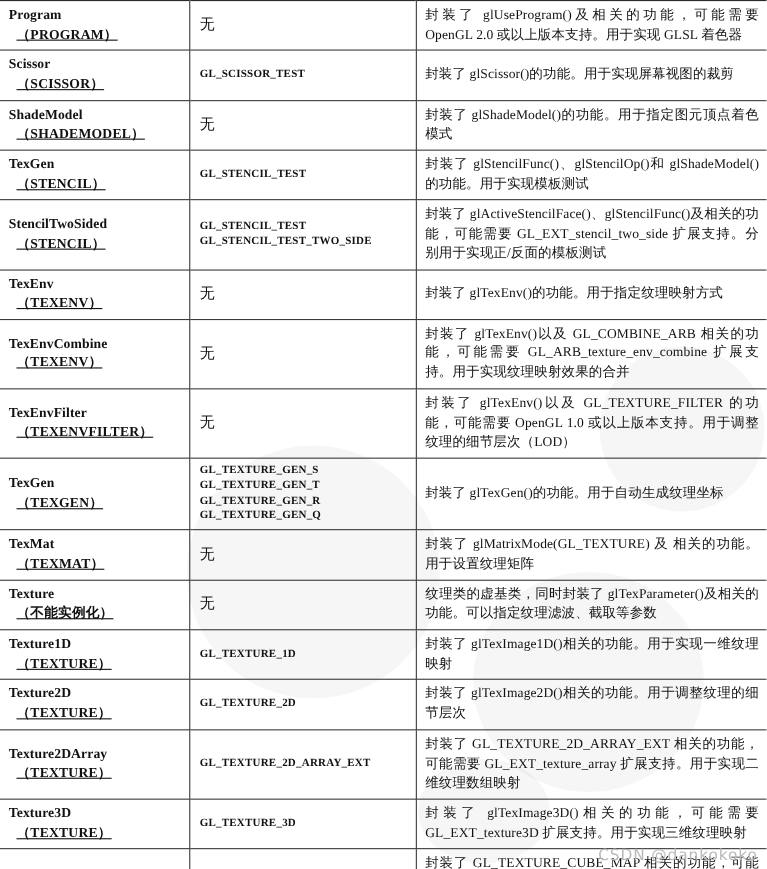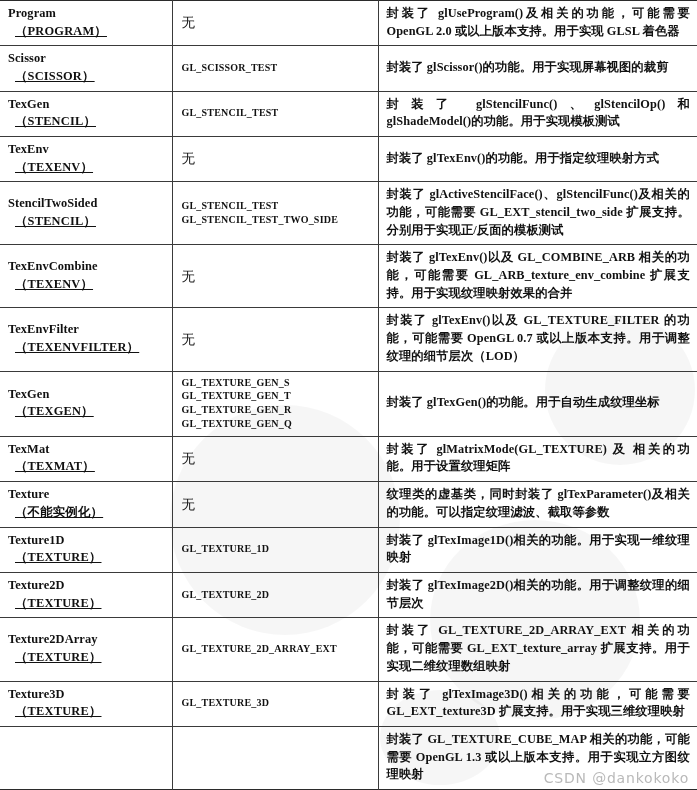--- a/index.html
+++ b/index.html
@@ -78,21 +78,21 @@
     font-weight: bold;
     letter-spacing: 0.2px;
   }
   .cell-const .line { display: block; white-space: nowrap; }
   .cell-const.none { font-family: "DejaVu Sans", sans-serif; font-weight: normal; font-size: 13.5px; }
 
   .cell-desc {
     padding: 4px 7px 5px 8px;
     font-size: 12.3px;
     line-height: 1.44;
-    font-weight: bold;
+    font-weight: normal;
     text-align: justify;
     text-justify: inter-ideograph;
     letter-spacing: 0.1px;
   }
 
   .csdn-mark {
     position: absolute;
     right: 8px;
     bottom: 4px;
     z-index: 3;
@@ -140,60 +140,73 @@
             <div class="cell-const">
               <span class="line">GL_SCISSOR_TEST</span>
             </div>
           </td>
           <td class="desc">
             <div class="cell-desc">封装了 glScissor()的功能。用于实现屏幕视图的裁剪</div>
           </td>
         </tr>
         <tr>
           <td class="name">
+            <div class="cell-name"><span>ShadeModel</span><span class="sub">（SHADEMODEL）</span></div>
+          </td>
+          <td class="const">
+            <div class="cell-const none">
+              <span class="line">无</span>
+            </div>
+          </td>
+          <td class="desc">
+            <div class="cell-desc">封装了 glShadeModel()的功能。用于指定图元顶点着色模式</div>
+          </td>
+        </tr>
+        <tr>
+          <td class="name">
             <div class="cell-name"><span>TexGen</span><span class="sub">（STENCIL）</span></div>
           </td>
           <td class="const">
             <div class="cell-const">
               <span class="line">GL_STENCIL_TEST</span>
             </div>
           </td>
           <td class="desc">
             <div class="cell-desc">封装了 glStencilFunc()、glStencilOp()和 glShadeModel()的功能。用于实现模板测试</div>
-          </td>
-        </tr>
-        <tr>
-          <td class="name">
-            <div class="cell-name"><span>TexEnv</span><span class="sub">（TEXENV）</span></div>
-          </td>
-          <td class="const">
-            <div class="cell-const none">
-              <span class="line">无</span>
-            </div>
-          </td>
-          <td class="desc">
-            <div class="cell-desc">封装了 glTexEnv()的功能。用于指定纹理映射方式</div>
           </td>
         </tr>
         <tr>
           <td class="name">
             <div class="cell-name"><span>StencilTwoSided</span><span class="sub">（STENCIL）</span></div>
           </td>
           <td class="const">
             <div class="cell-const">
               <span class="line">GL_STENCIL_TEST</span>
               <span class="line">GL_STENCIL_TEST_TWO_SIDE</span>
             </div>
           </td>
           <td class="desc">
             <div class="cell-desc">封装了 glActiveStencilFace()、glStencilFunc()及相关的功能，可能需要 GL_EXT_stencil_two_side 扩展支持。分别用于实现正/反面的模板测试</div>
           </td>
         </tr>
         <tr>
           <td class="name">
+            <div class="cell-name"><span>TexEnv</span><span class="sub">（TEXENV）</span></div>
+          </td>
+          <td class="const">
+            <div class="cell-const none">
+              <span class="line">无</span>
+            </div>
+          </td>
+          <td class="desc">
+            <div class="cell-desc">封装了 glTexEnv()的功能。用于指定纹理映射方式</div>
+          </td>
+        </tr>
+        <tr>
+          <td class="name">
             <div class="cell-name"><span>TexEnvCombine</span><span class="sub">（TEXENV）</span></div>
           </td>
           <td class="const">
             <div class="cell-const none">
               <span class="line">无</span>
             </div>
           </td>
           <td class="desc">
             <div class="cell-desc">封装了 glTexEnv()以及 GL_COMBINE_ARB 相关的功能，可能需要 GL_ARB_texture_env_combine 扩展支持。用于实现纹理映射效果的合并</div>
           </td>
@@ -201,21 +214,21 @@
         <tr>
           <td class="name">
             <div class="cell-name"><span>TexEnvFilter</span><span class="sub">（TEXENVFILTER）</span></div>
           </td>
           <td class="const">
             <div class="cell-const none">
               <span class="line">无</span>
             </div>
           </td>
           <td class="desc">
-            <div class="cell-desc">封装了 glTexEnv()以及 GL_TEXTURE_FILTER 的功能，可能需要 OpenGL 0.7 或以上版本支持。用于调整纹理的细节层次（LOD）</div>
+            <div class="cell-desc">封装了 glTexEnv()以及 GL_TEXTURE_FILTER 的功能，可能需要 OpenGL 1.0 或以上版本支持。用于调整纹理的细节层次（LOD）</div>
           </td>
         </tr>
         <tr>
           <td class="name">
             <div class="cell-name"><span>TexGen</span><span class="sub">（TEXGEN）</span></div>
           </td>
           <td class="const">
             <div class="cell-const">
               <span class="line">GL_TEXTURE_GEN_S</span>
               <span class="line">GL_TEXTURE_GEN_T</span>

